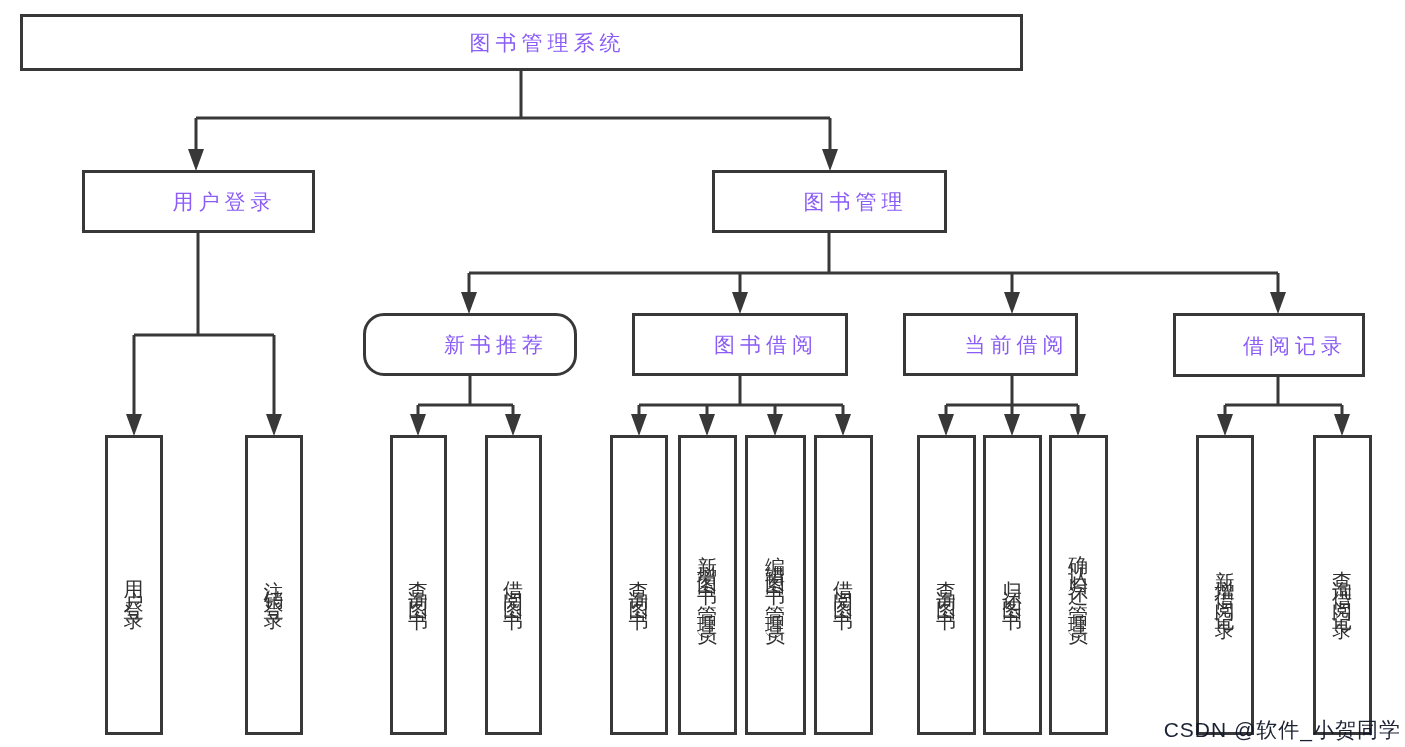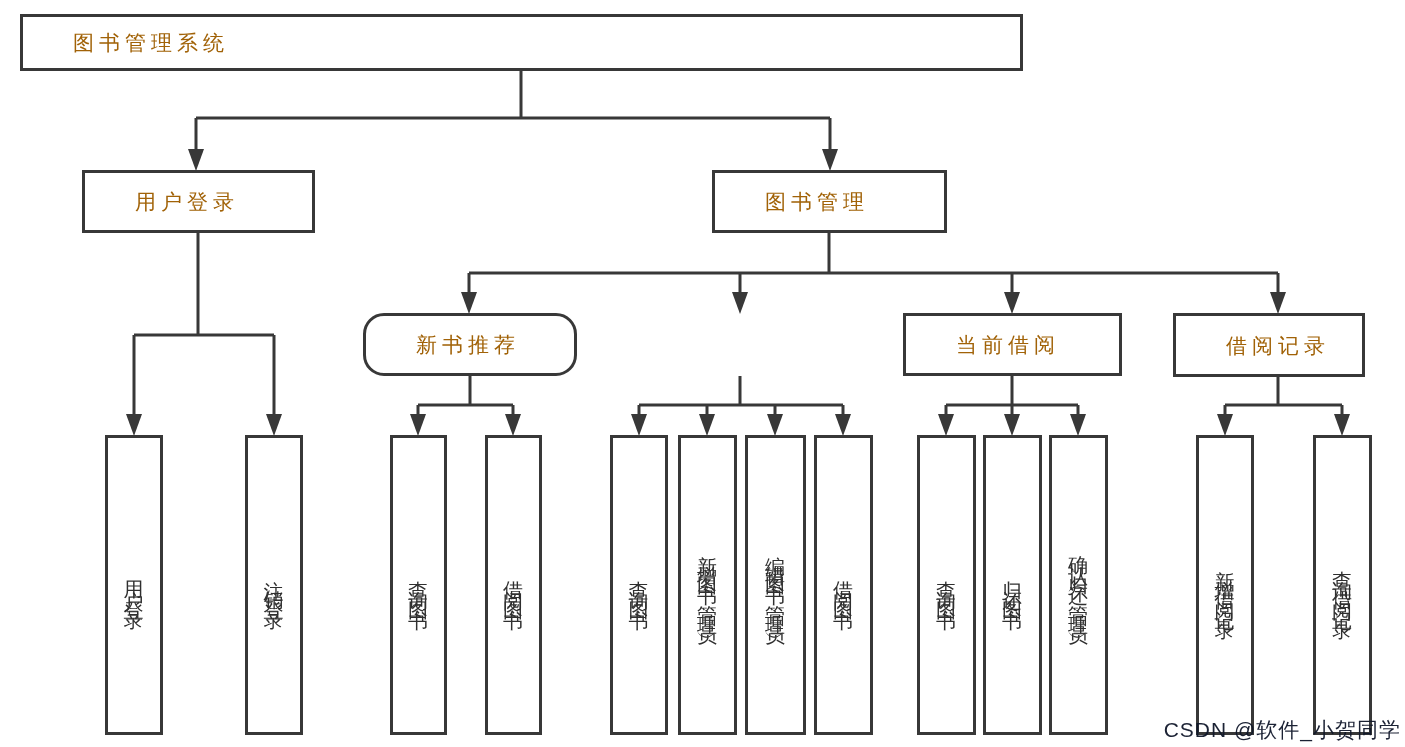--- a/index.html
+++ b/index.html
@@ -21,21 +21,22 @@
     width: 1405px; height: 747px;
     pointer-events: none;
   }
   .node {
     position: absolute;
     box-sizing: border-box;
     border: 3px solid #383838;
     background: #ffffff;
     display: flex;
     align-items: center;
-    color: #a16207;
+    justify-content: center;
+    color: #8b5cf6;
     font-size: 21px;
     letter-spacing: 5px;
     line-height: 1;
     white-space: nowrap;
     z-index: 2;
     padding-left: 48px;
   }
   .node span { transform: translateX(2px); }
   .leaf {
     position: absolute;
@@ -58,21 +59,21 @@
     line-height: 1;
   }
   
   .n-root  { left: 20px;  top: 14px;  width: 1003px; height: 57px; }
   
   .n-l2a   { left: 82px;  top: 170px; width: 233px;  height: 63px; }
   .n-l2b   { left: 712px; top: 170px; width: 235px;  height: 63px; }
   
   .n-l3a   { left: 363px;  top: 313px; width: 214px; height: 63px; border-radius: 21px; }
   .n-l3b   { left: 632px;  top: 313px; width: 216px; height: 63px; }
-  .n-l3c   { left: 903px;  top: 313px; width: 219px; height: 63px; }
+  .n-l3c   { left: 903px;  top: 313px; width: 175px; height: 63px; }
   .n-l3d   { left: 1173px; top: 313px; width: 192px; height: 64px; }
   
   .lf-a1 { left: 105px;  width: 58px; }
   .lf-a2 { left: 245px;  width: 58px; }
   .lf-b1 { left: 390px;  width: 57px; }
   .lf-b2 { left: 485px;  width: 57px; }
   .lf-c1 { left: 610px;  width: 58px; }
   .lf-c2 { left: 678px;  width: 59px; }
   .lf-c3 { left: 745px;  width: 61px; }
   .lf-c4 { left: 814px;  width: 59px; }
@@ -152,20 +153,23 @@
   <div class="node n-l2a">
     <span>用户登录</span>
   </div>
   <div class="node n-l2b">
     <span>图书管理</span>
   </div>
 
   <div class="node n-l3a">
     <span>新书推荐</span>
   </div>
+  <div class="node n-l3b">
+    <span>图书借阅</span>
+  </div>
   <div class="node n-l3c">
     <span>当前借阅</span>
   </div>
   <div class="node n-l3d">
     <span>借阅记录</span>
   </div>
 
   <div class="leaf lf-a1">
     <span>用户登录</span>
   </div>

